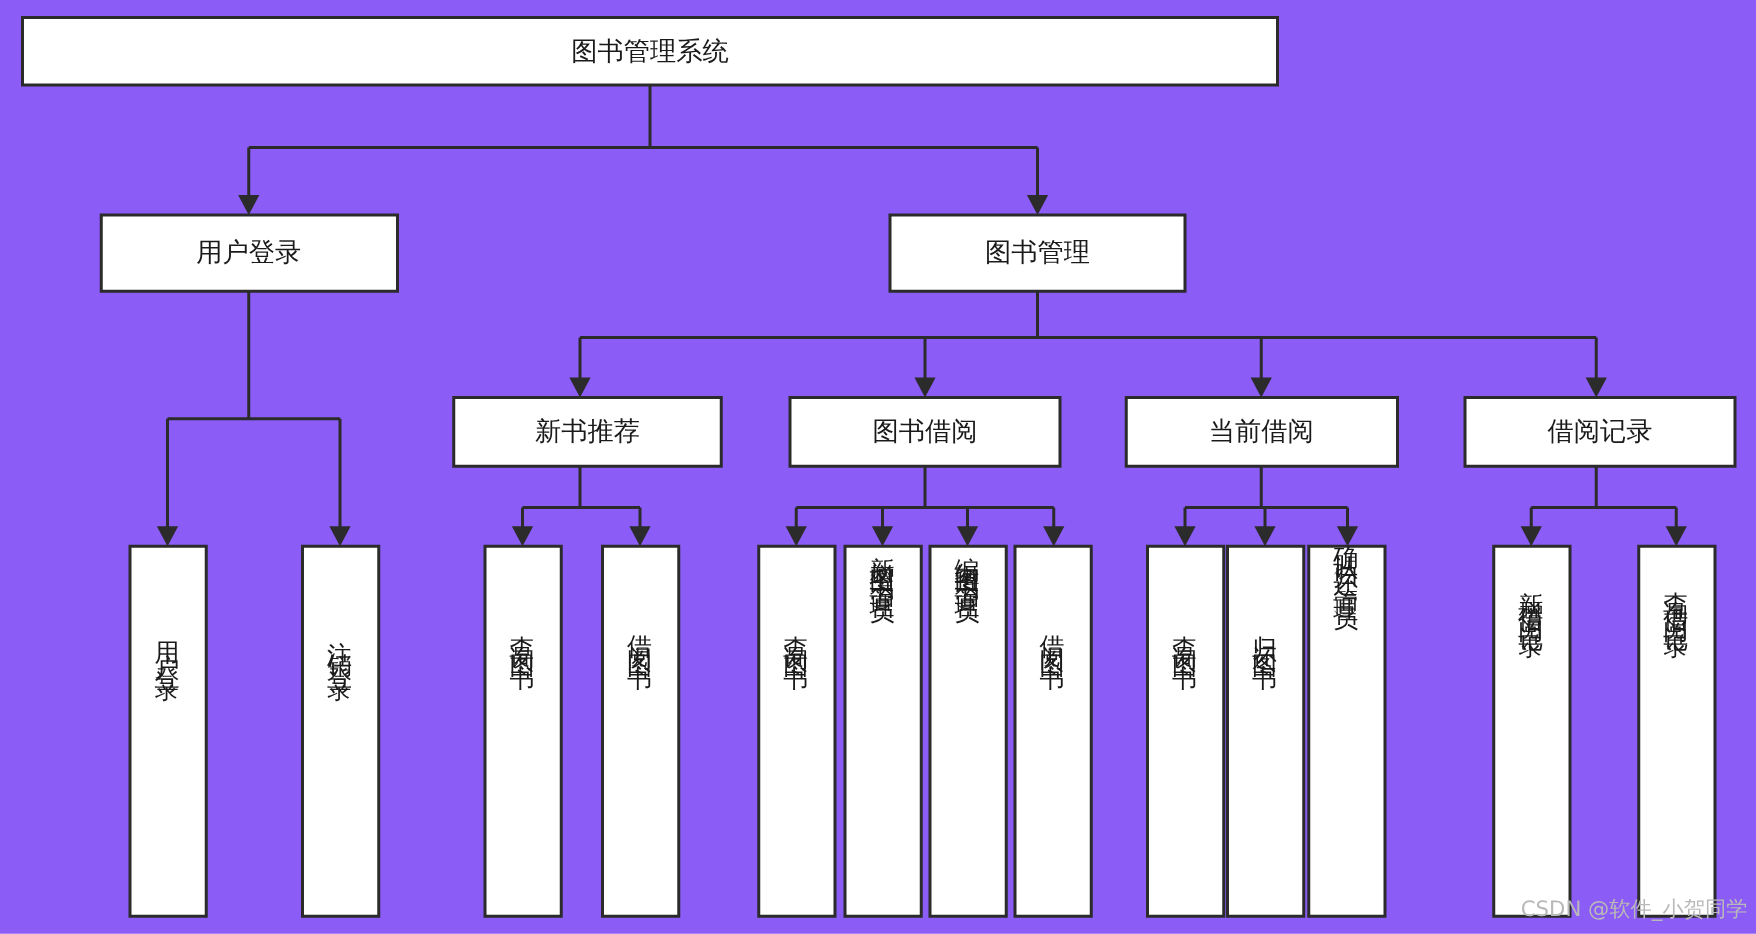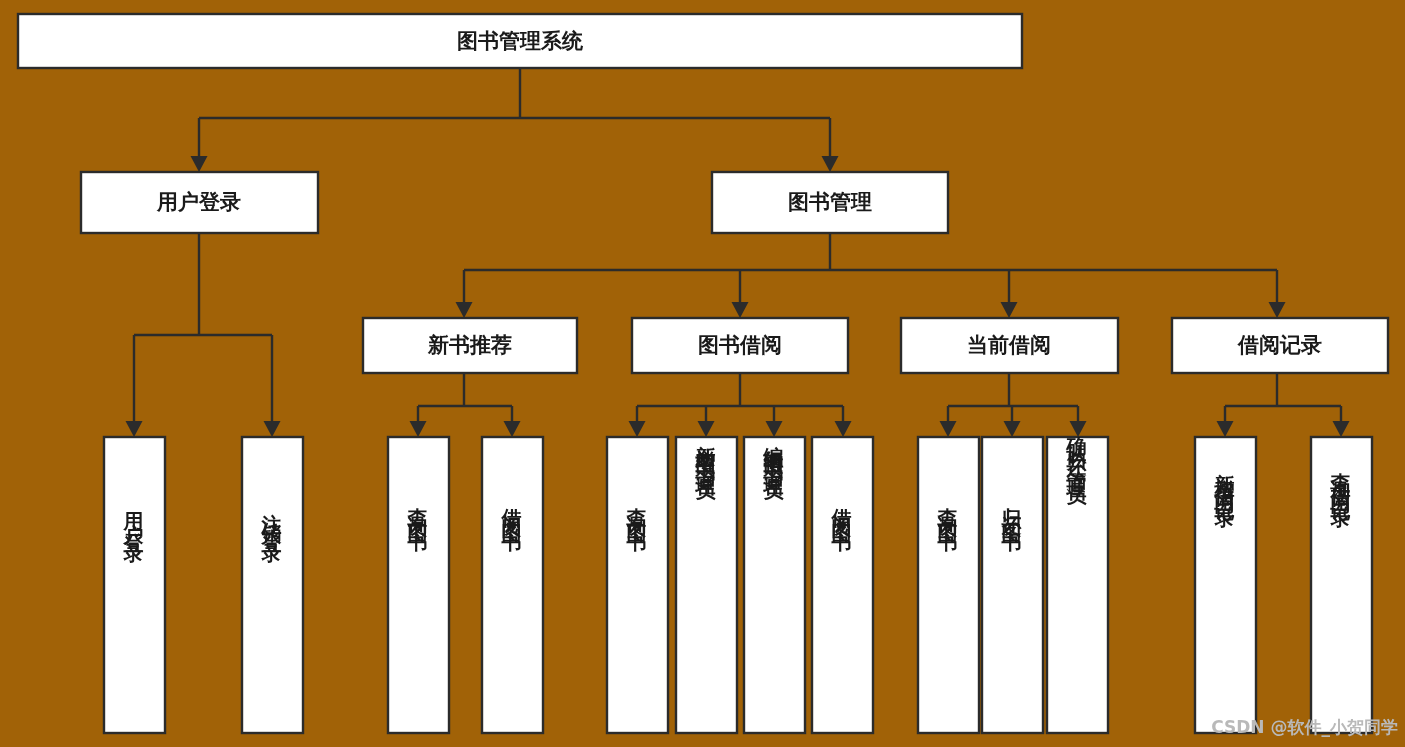--- a/index.html
+++ b/index.html
@@ -11,22 +11,21 @@
     width: 1405px;
     height: 747px;
     font-family: "DejaVu Sans", "Liberation Sans", sans-serif;
     overflow: hidden;
     position: relative;
   }
   #diagram-root {
     position: relative;
     width: 1405px;
     height: 747px;
-    background: #a16207;
-    font-weight: bold;
+    background: #8b5cf6;
   }
   svg.diagram {
     display: block;
     width: 1405px;
     height: 747px;
   }
   .node-rect {
     fill: #ffffff;
     stroke: #2b2b2b;
     stroke-width: 2.4;

